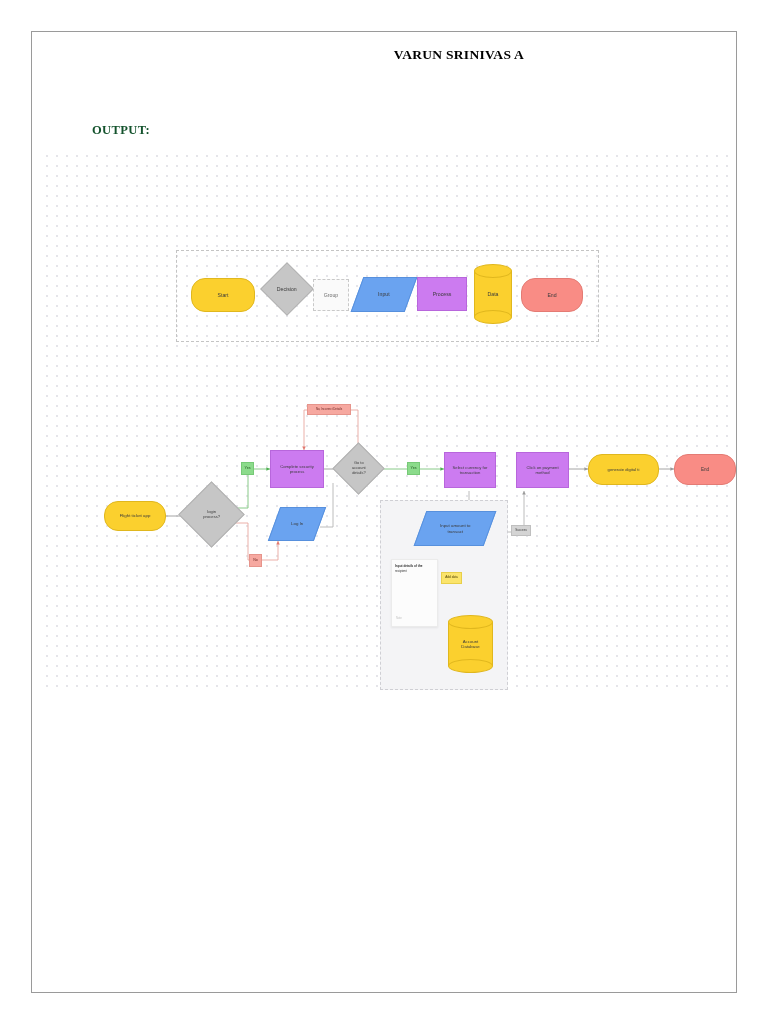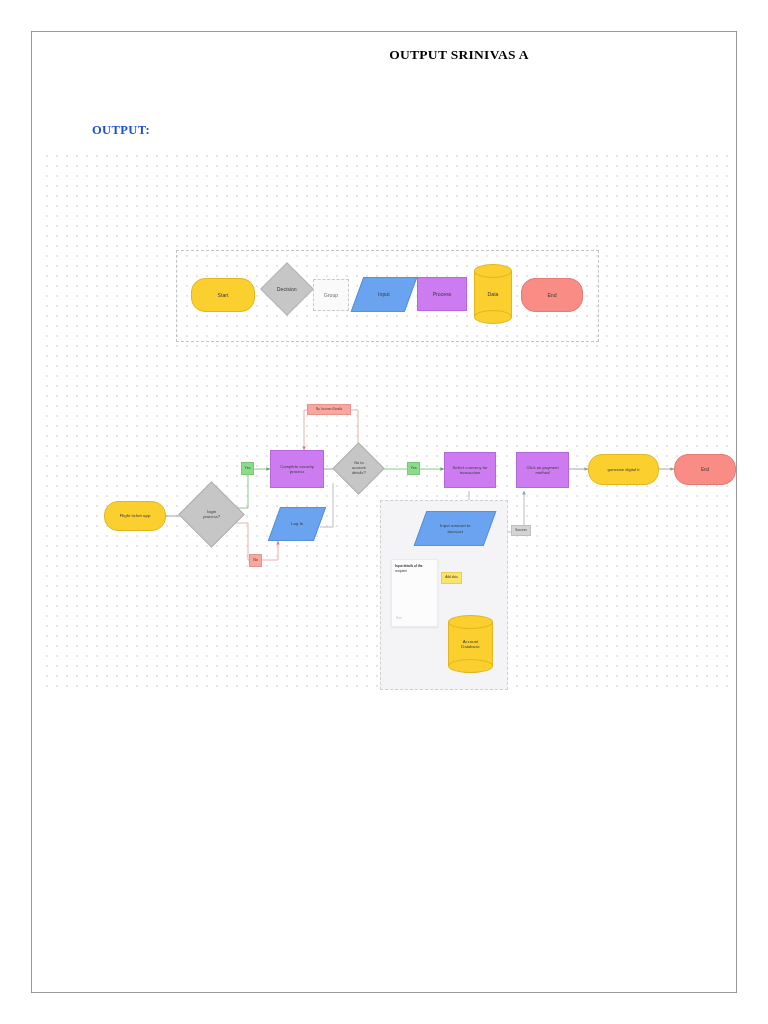--- a/index.html
+++ b/index.html
@@ -45,21 +45,21 @@
   }
   #doc-header .hdr-line { display: block; }
 
   #output-label {
     position: absolute;
     left: 60px;
     top: 91px;
     font-family: "Liberation Serif", serif;
     font-weight: bold;
     font-size: 12.5px;
-    color: #1d4ed8;
+    color: #14532d;
     letter-spacing: 0.4px;
   }
 
   
   #diagram-canvas {
     position: absolute;
     left: 10px;
     top: 119px;
     width: 694px;
     height: 542px;
@@ -242,21 +242,21 @@
     height: 542px;
     pointer-events: none;
   }
 </style>
 </head>
 <body>
 
 <div id="page-sheet">
 
   <div id="doc-header">
-    <span class="hdr-line">OUTPUT SRINIVAS A</span>
+    <span class="hdr-line">VARUN SRINIVAS A</span>
   </div>
 
   <div id="output-label">OUTPUT:</div>
 
   <div id="diagram-canvas">
 
     <svg id="connectors" viewBox="0 0 694 542">
       <defs>
         <marker id="ah-gray" markerWidth="5" markerHeight="5" refX="4" refY="2" orient="auto">
           <path d="M0,0 L4,2 L0,4 z" fill="#9a9a9a"></path>

